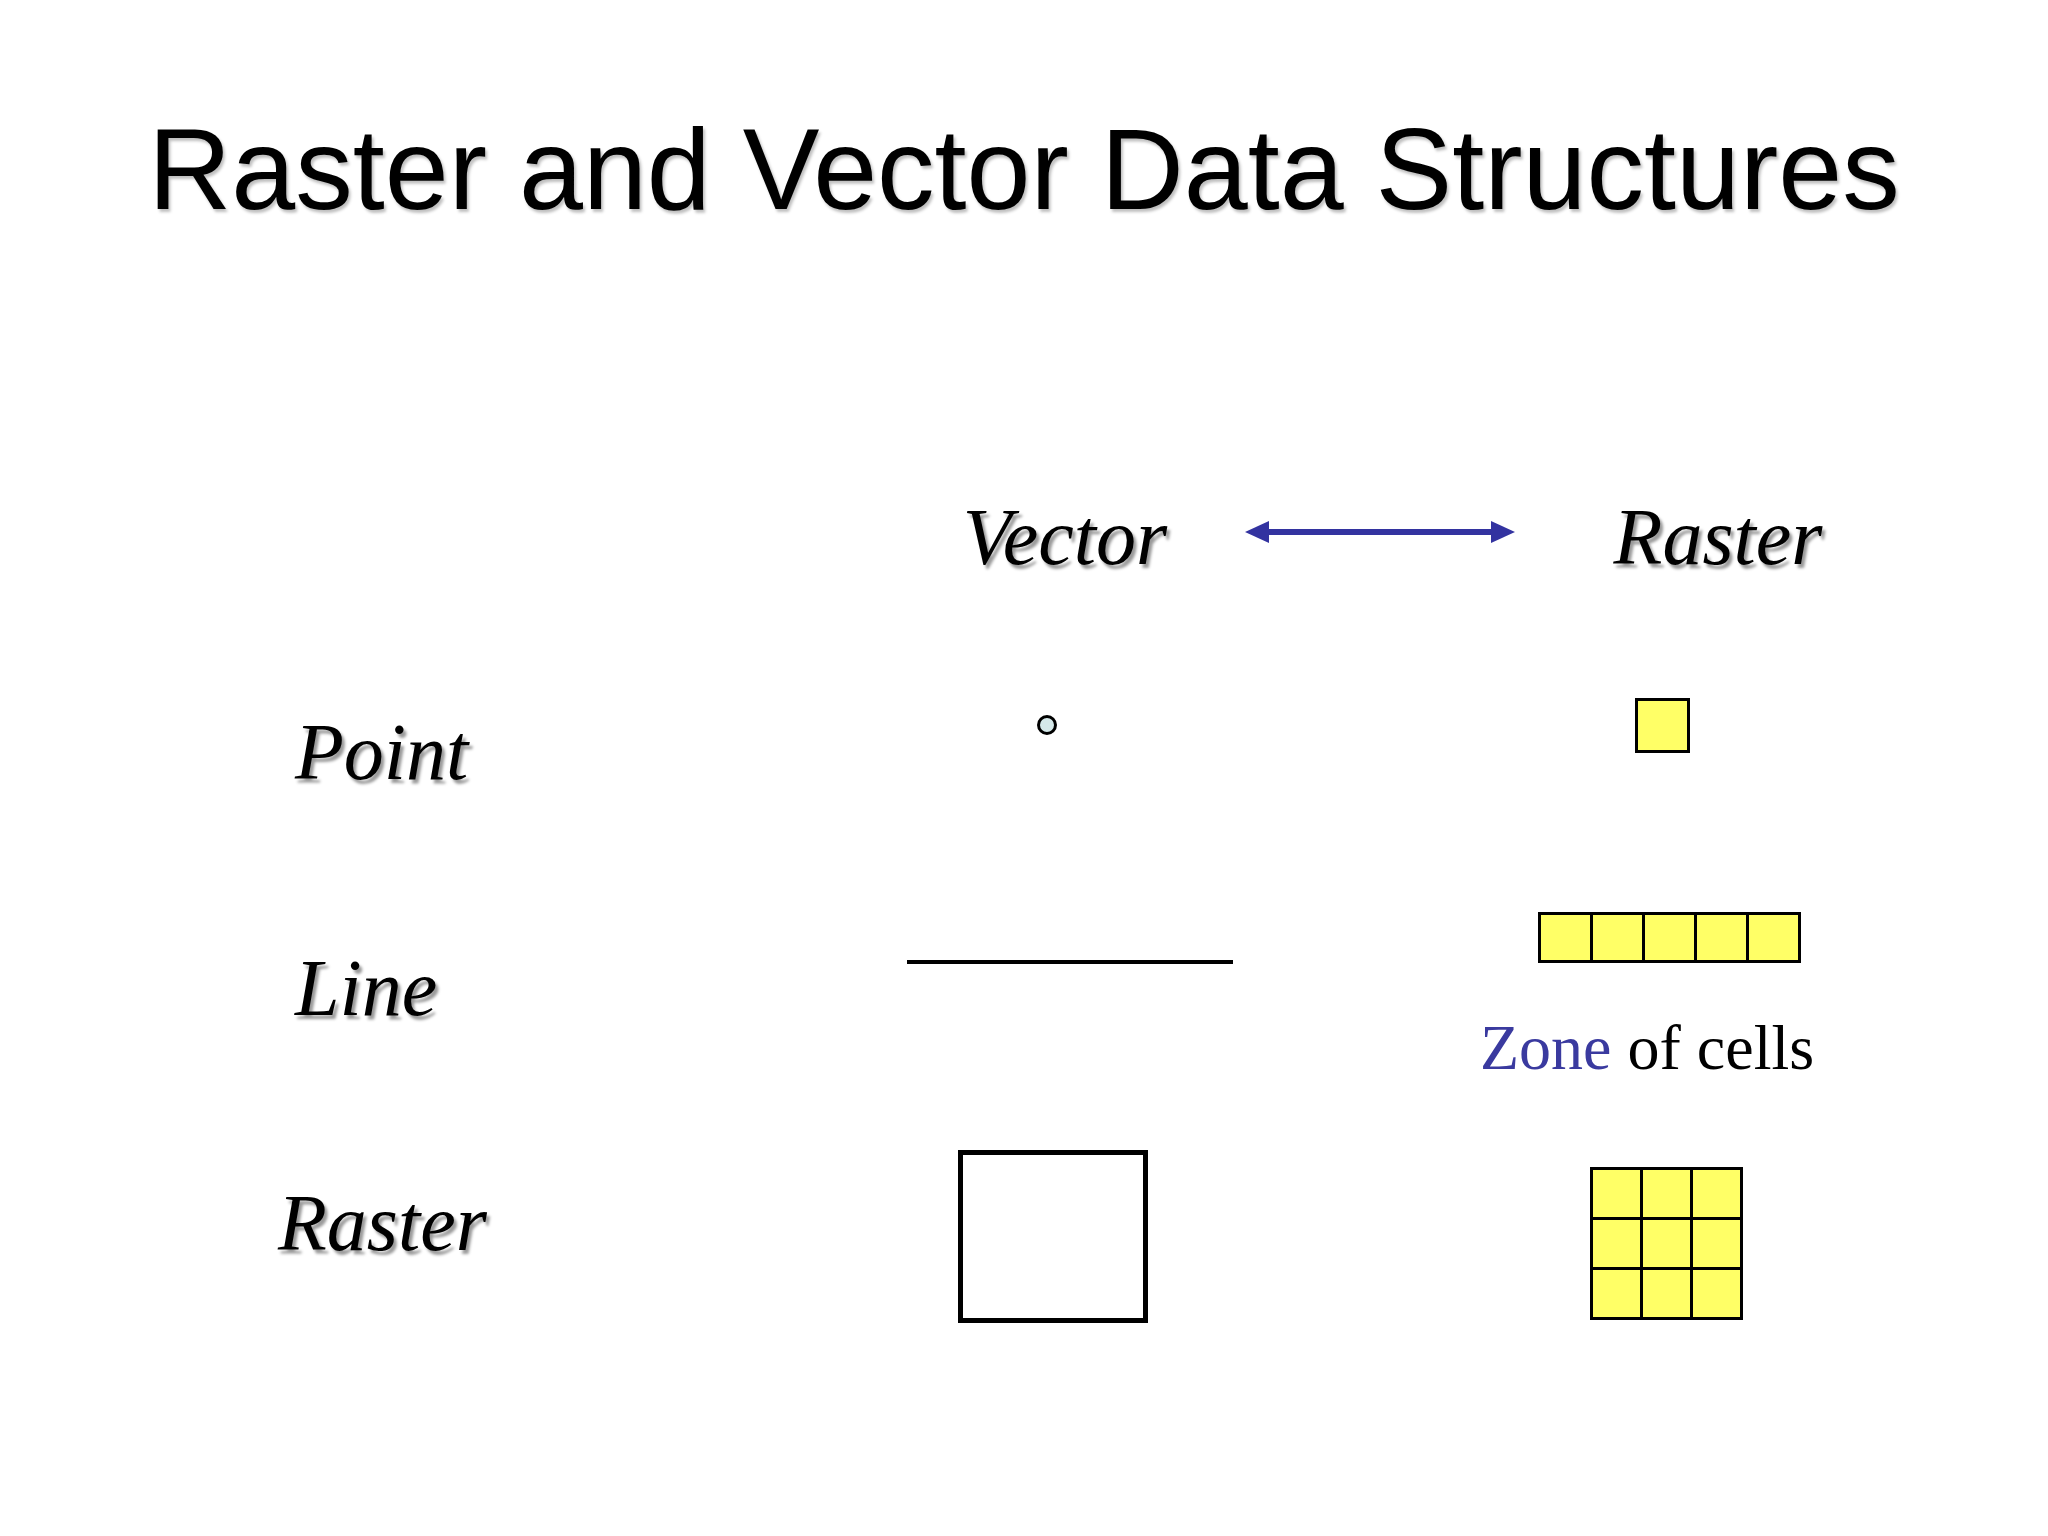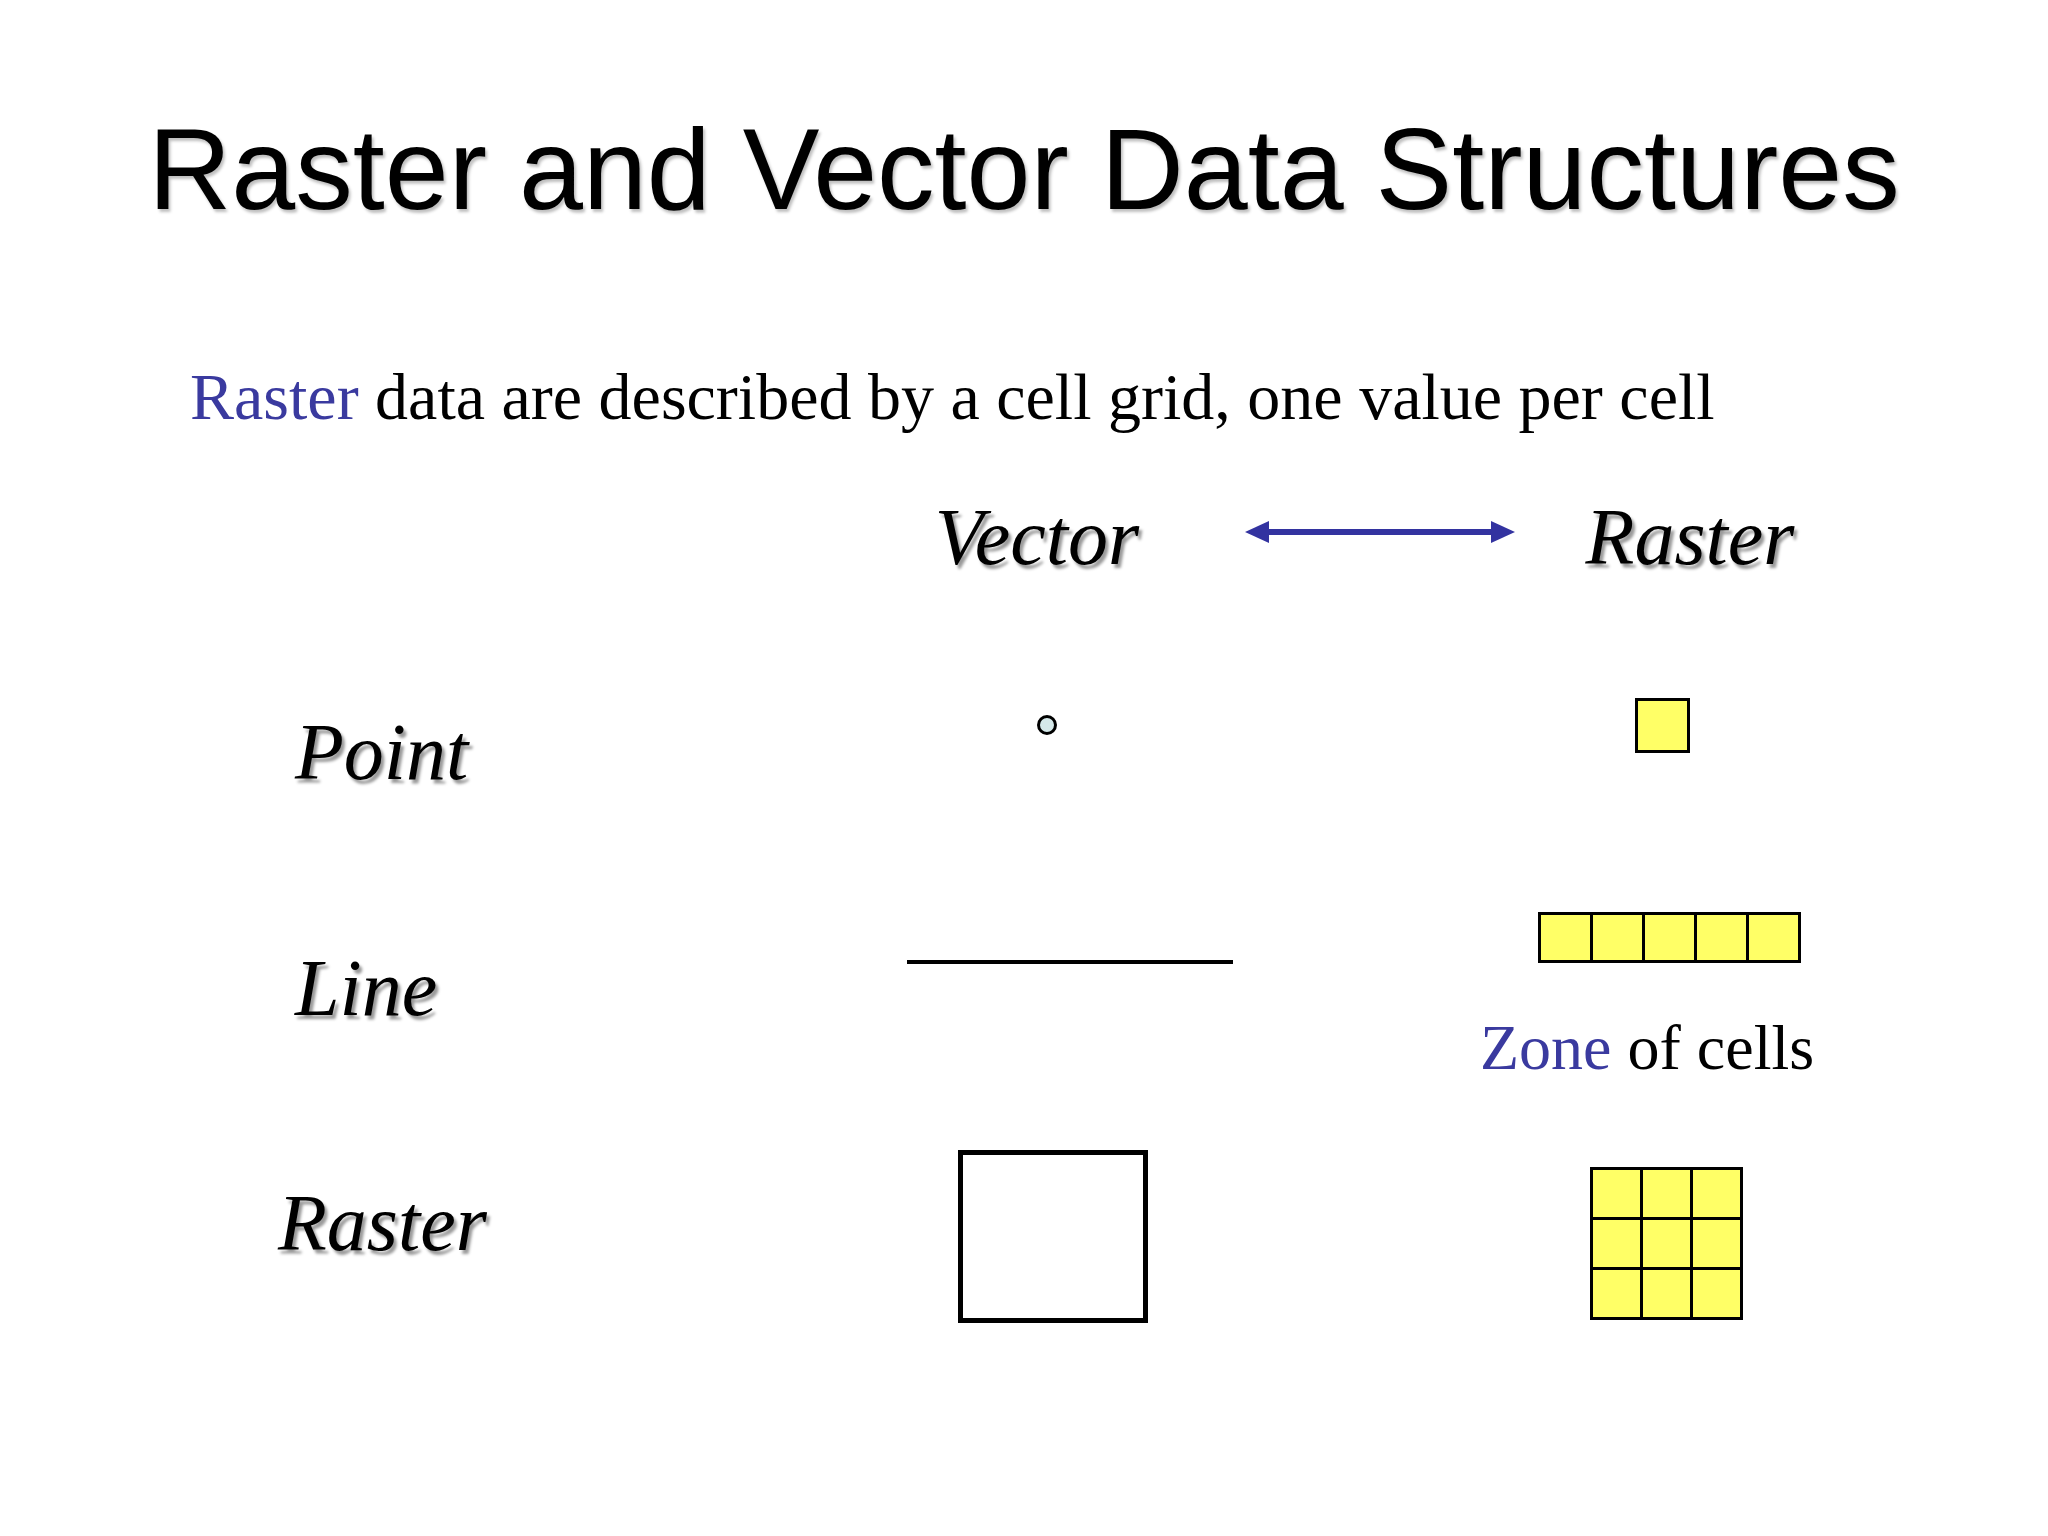--- a/index.html
+++ b/index.html
@@ -36,20 +36,21 @@
   .col-header {
     position: absolute;
     top: 497px;
     transform: translateX(-50%);
     white-space: nowrap;
     font-style: italic;
     font-size: 80px;
     line-height: 1;
     color: #000000;
     text-shadow: 3px 4px 3px rgba(0,0,0,0.4);
+    margin-left: 28px;
   }
   .col-header.vector { left: 1037px; }
   .col-header.raster { left: 1690px; }
   .arrow-wrap {
     position: absolute;
     left: 1245px;
     top: 517px;
     width: 270px;
     height: 30px;
   }
@@ -125,21 +126,20 @@
   }
   .cell { background: var(--cell_yellow, #FFFF66); }
 </style>
 </head>
 <body>
 
 <div class="slide">
 
   <div class="title">Raster and Vector Data Structures</div>
 
-  <div class="subtitle"><span class="blue-word">Raster</span><span> data are described by a cell grid, one value per cell</span></div>
 
   <div class="col-header vector">Vector</div>
 
   <div class="arrow-wrap">
     <svg width="270" height="30" viewBox="0 0 270 30" xmlns="http://www.w3.org/2000/svg">
       <line x1="16" y1="15" x2="254" y2="15" stroke="#3333A0" stroke-width="6"></line>
       <polygon points="0,15 24,4 24,26" fill="#3333A0"></polygon>
       <polygon points="270,15 246,4 246,26" fill="#3333A0"></polygon>
     </svg>
   </div>

